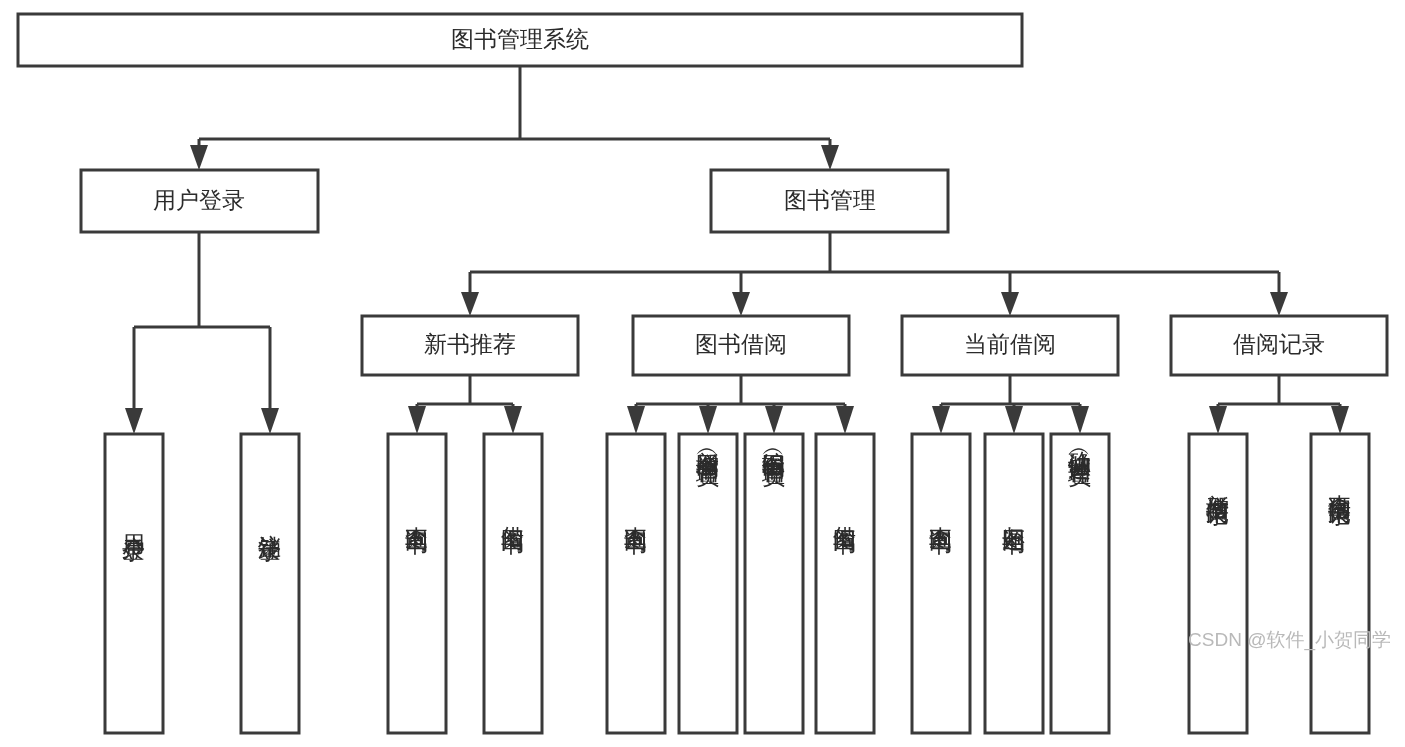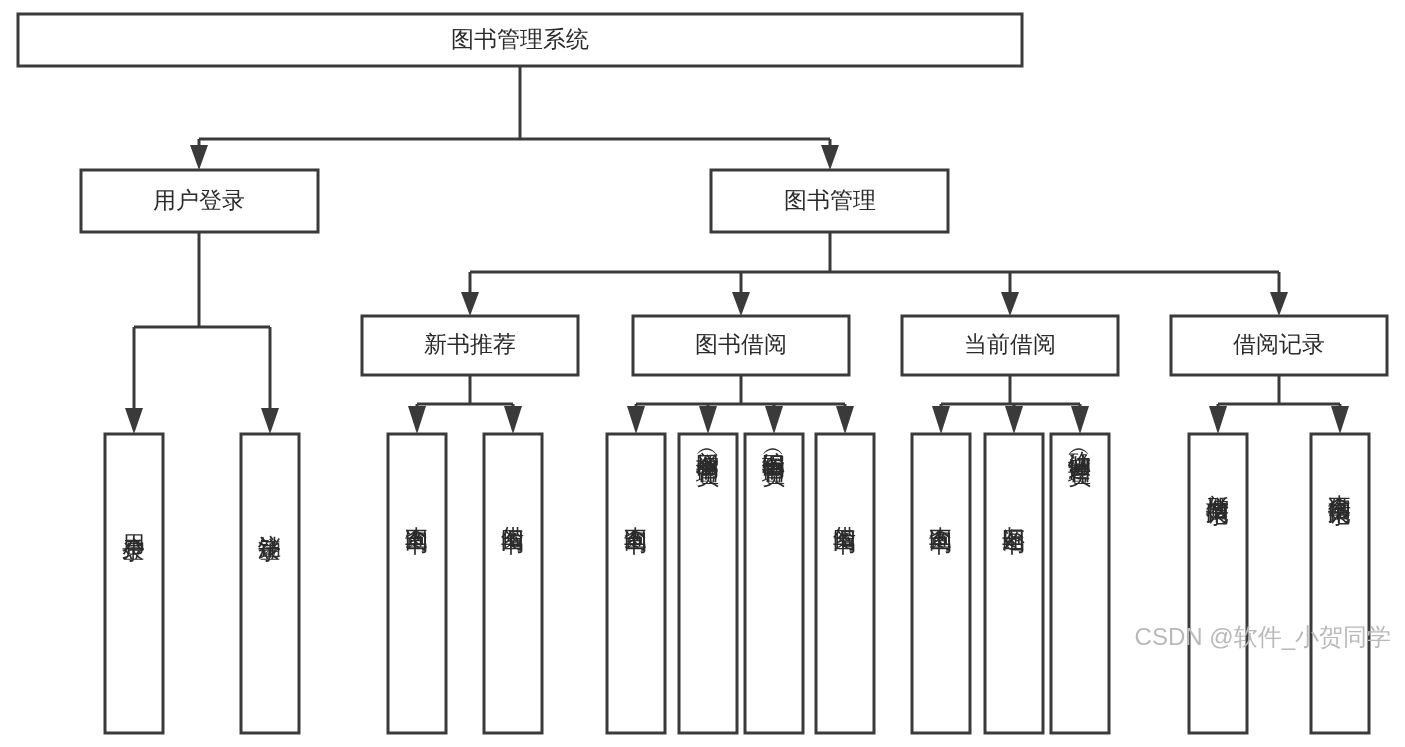--- a/index.html
+++ b/index.html
@@ -51,21 +51,21 @@
     writing-mode: vertical-rl;
     text-orientation: upright;
     text-anchor: middle;
     letter-spacing: 2px;
   }
   .watermark-text {
     position: absolute;
     right: 14px;
     bottom: 6px;
     font-family: "Liberation Sans", "DejaVu Sans", sans-serif;
-    font-size: 24px;
+    font-size: 19px;
     color: #b9b9b9;
     white-space: nowrap;
     pointer-events: none;
   }
 </style>
 </head>
 <body>
 
 <div id="diagram-root">
 

